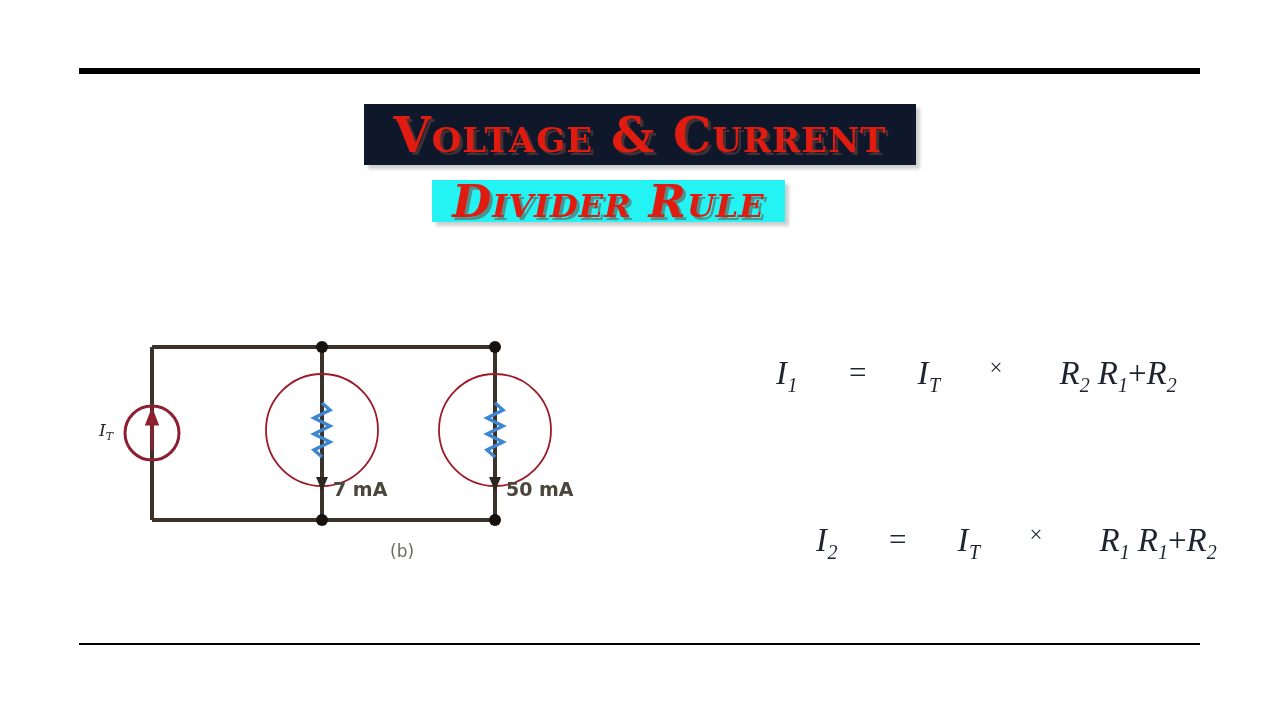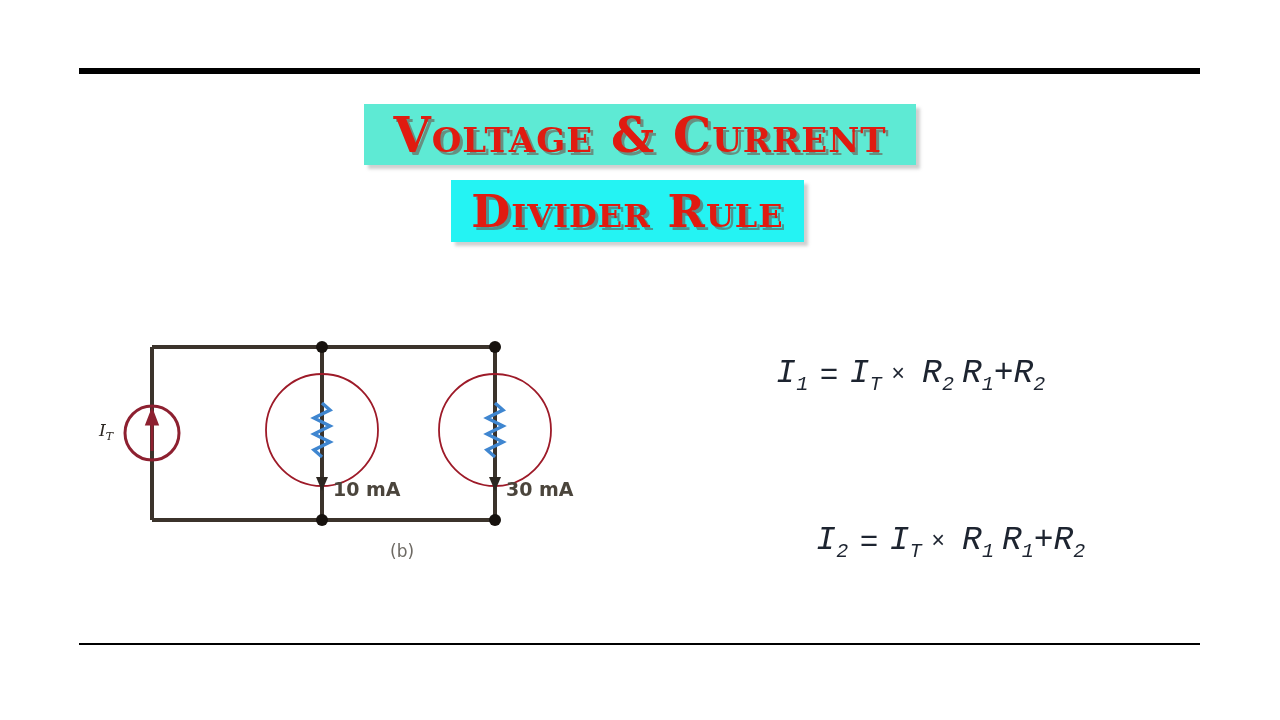--- a/index.html
+++ b/index.html
@@ -39,30 +39,31 @@
     display: flex;
     align-items: center;
     justify-content: center;
     box-sizing: border-box;
   }
   #title-line-1 {
     left: 364px;
     top: 104px;
     width: 552px;
     height: 61px;
-    background: #5eead4;
+    background: #0f172a;
     box-shadow: 4px 4px 3px rgba(150,150,150,0.45);
   }
   #title-line-2 {
-    left: 451px;
+    left: 432px;
     top: 180px;
     width: 353px;
-    height: 62px;
+    height: 42px;
     background: #24f3f3;
     box-shadow: 4px 4px 3px rgba(150,150,150,0.45);
+    font-style: italic;
   }
   .title-text {
     font-family: "DejaVu Serif", "Liberation Serif", serif;
     font-weight: bold;
     color: #e01b10;
     text-shadow: 3px 3px 0px rgba(110,70,60,0.55);
     letter-spacing: 1px;
     white-space: nowrap;
     font-variant: small-caps;
     line-height: 1;
@@ -139,25 +140,26 @@
     top: 541px;
     font-family: "DejaVu Sans", "Liberation Sans", sans-serif;
     font-size: 17px;
     color: #6e6a64;
     white-space: nowrap;
   }
 
   
   .formula {
     position: absolute;
-    font-family: Liberation Mono, monospace;
+    font-family: Liberation Serif, serif;
     color: #1d2430;
     display: flex;
-    align-items: center;
-    white-space: nowrap;
+    align-items: flex-start;
+    white-space: nowrap;
+    gap: 40px;
   }
   #formula-1 { left: 776px; top: 355px; }
   #formula-2 { left: 816px; top: 522px; }
   .f-lhs {
     font-style: italic;
     font-size: 33px;
     letter-spacing: 0.5px;
   }
   .f-lhs sub { font-size: 20px; font-style: italic; }
   .f-eq {
@@ -229,22 +231,22 @@
 
     <circle class="node" cx="232" cy="22" r="6"></circle>
     <circle class="node" cx="405" cy="22" r="6"></circle>
     <circle class="node" cx="232" cy="195" r="6"></circle>
     <circle class="node" cx="405" cy="195" r="6"></circle>
   </svg>
 </div>
 
 <span id="label-it"><span>I</span><sub>T</sub></span>
 
-<span class="circ-label" id="label-i1">10 mA</span>
-<span class="circ-label" id="label-i2">30 mA</span>
+<span class="circ-label" id="label-i1">7 mA</span>
+<span class="circ-label" id="label-i2">50 mA</span>
 
 <span id="caption-b">(b)</span>
 
 <div class="formula" id="formula-1">
   <span class="f-lhs"><span>I</span><sub>1</sub></span>
   <span class="f-eq">=</span>
   <span class="f-lhs"><span>I</span><sub>T</sub></span>
   <span class="f-times">×</span>
   <span class="frac">
     <span class="num"><span>R</span><sub>2</sub></span>

